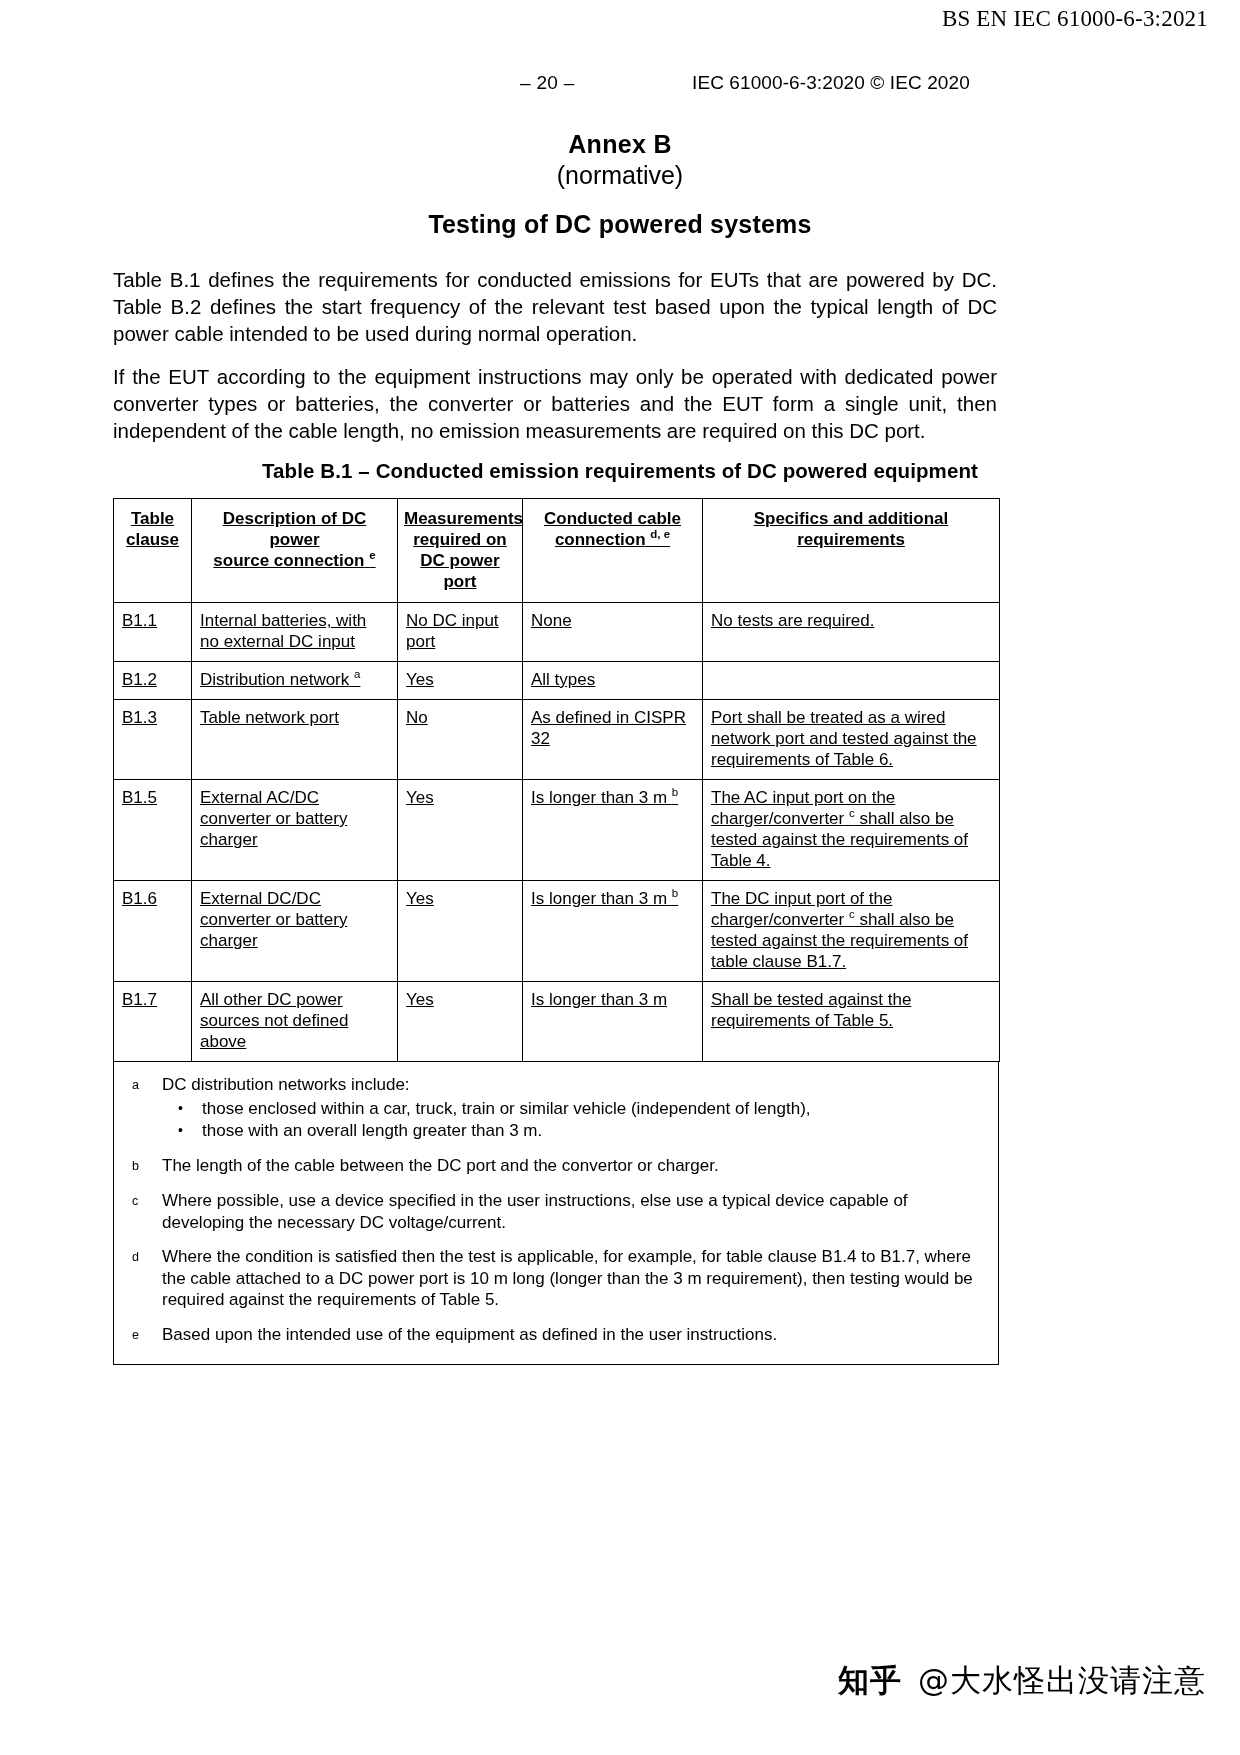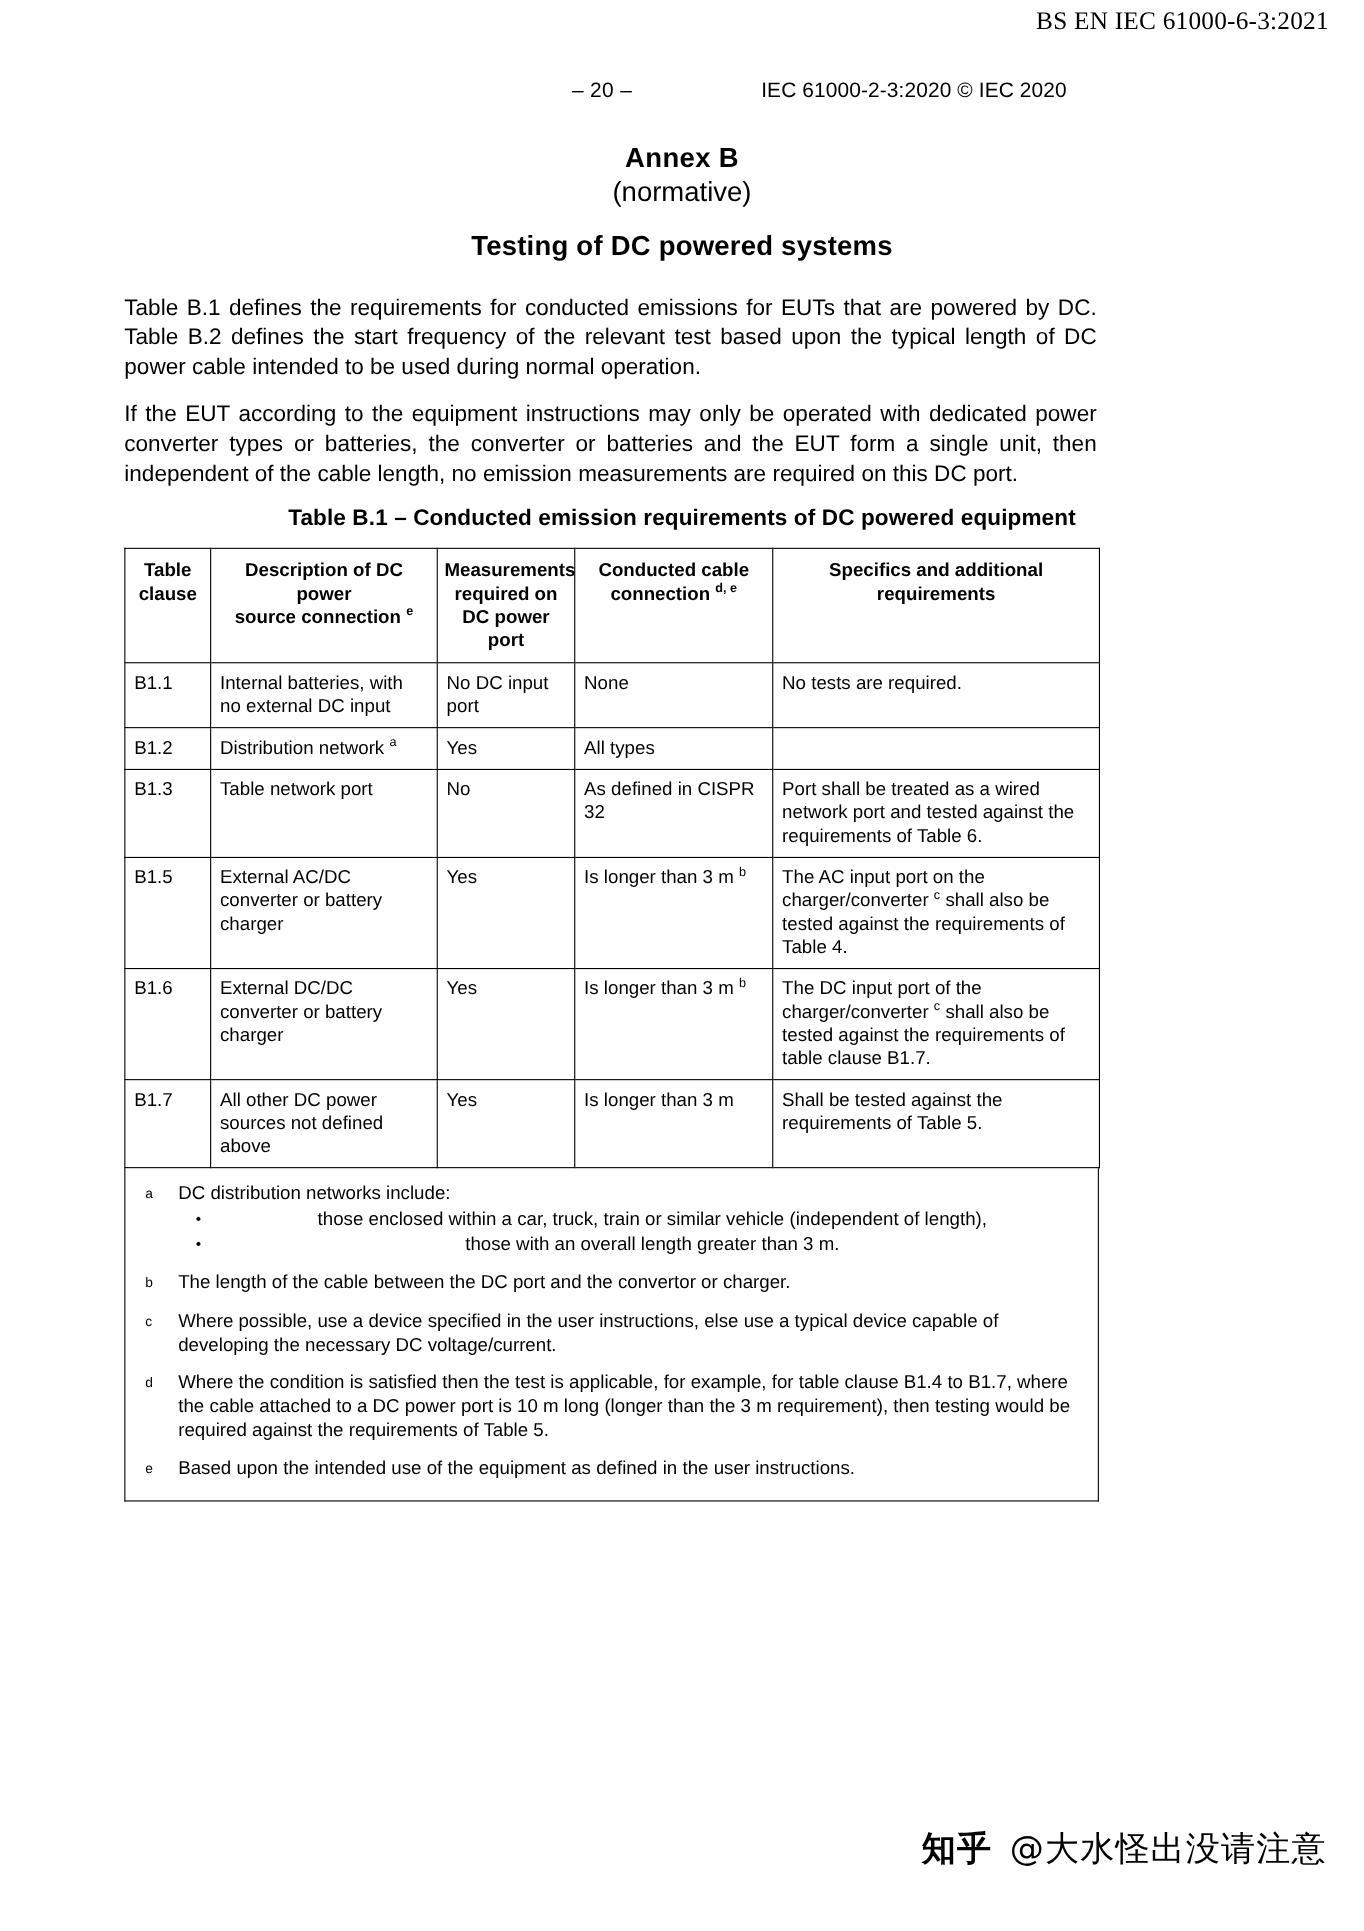--- a/index.html
+++ b/index.html
@@ -118,20 +118,21 @@
   .tbl-wrap {
     position: absolute;
     left: 113px;
     top: 498px;
     width: 886px;
   }
   table.main {
     border-collapse: collapse;
     width: 886px;
     table-layout: fixed;
+    text-decoration: underline;
   }
   table.main td, table.main th {
     border: 1px solid #000;
     vertical-align: top;
     padding: 7px 8px 9px 8px;
     font-size: 17px;
     line-height: 21px;
     font-weight: normal;
     text-align: left;
   }
@@ -175,21 +176,20 @@
     font-size: 12.5px;
     padding-left: 4px;
     padding-top: 1px;
     box-sizing: border-box;
   }
   .fn-body { flex: 1 1 auto; }
   .fn-bullets {
     margin: 2px 0 0 0;
     padding: 0;
     list-style: none;
-    text-align: center;
   }
   .fn-bullets li {
     position: relative;
     padding-left: 40px;
     line-height: 22px;
   }
   .fn-bullets li::before {
     content: "\2022";
     position: absolute;
     left: 16px;
@@ -219,21 +219,21 @@
 </style>
 </head>
 <body>
 
 <div class="page">
 
   <div class="bs-header">BS EN IEC 61000-6-3:2021</div>
 
   <div class="iec-line">
     <span class="page-number">– 20 –</span>
-    <span class="iec-copyright">IEC 61000-2-3:2020 © IEC 2020</span>
+    <span class="iec-copyright">IEC 61000-6-3:2020 © IEC 2020</span>
   </div>
 
   <div class="annex-title">Annex B</div>
   <div class="annex-sub">(normative)</div>
   <div class="annex-heading">Testing of DC powered systems</div>
 
   <div class="para p1">Table B.1 defines the requirements for conducted emissions for EUTs that are powered by DC. Table B.2 defines the start frequency of the relevant test based upon the typical length of DC power cable intended to be used during normal operation.</div>
   <div class="para p2">If the EUT according to the equipment instructions may only be operated with dedicated power converter types or batteries, the converter or batteries and the EUT form a single unit, then independent of the cable length, no emission measurements are required on this DC port.</div>
 
   <div class="table-caption">Table B.1 – Conducted emission requirements of DC powered equipment</div>

